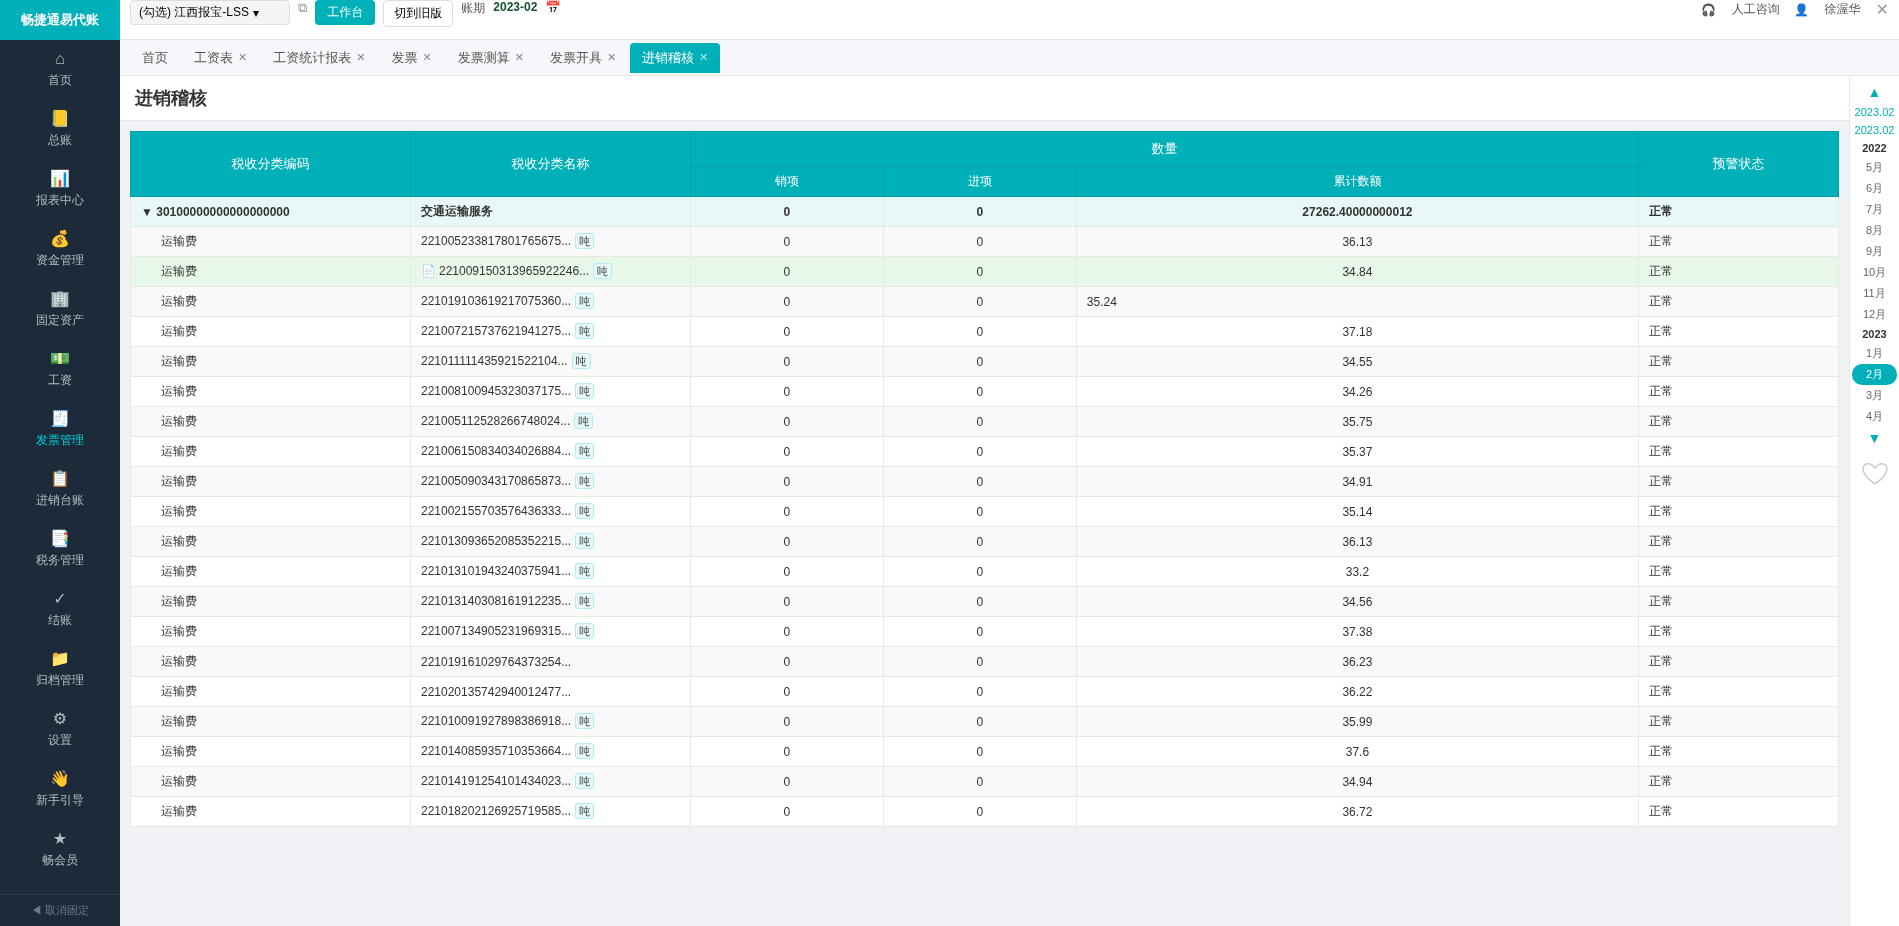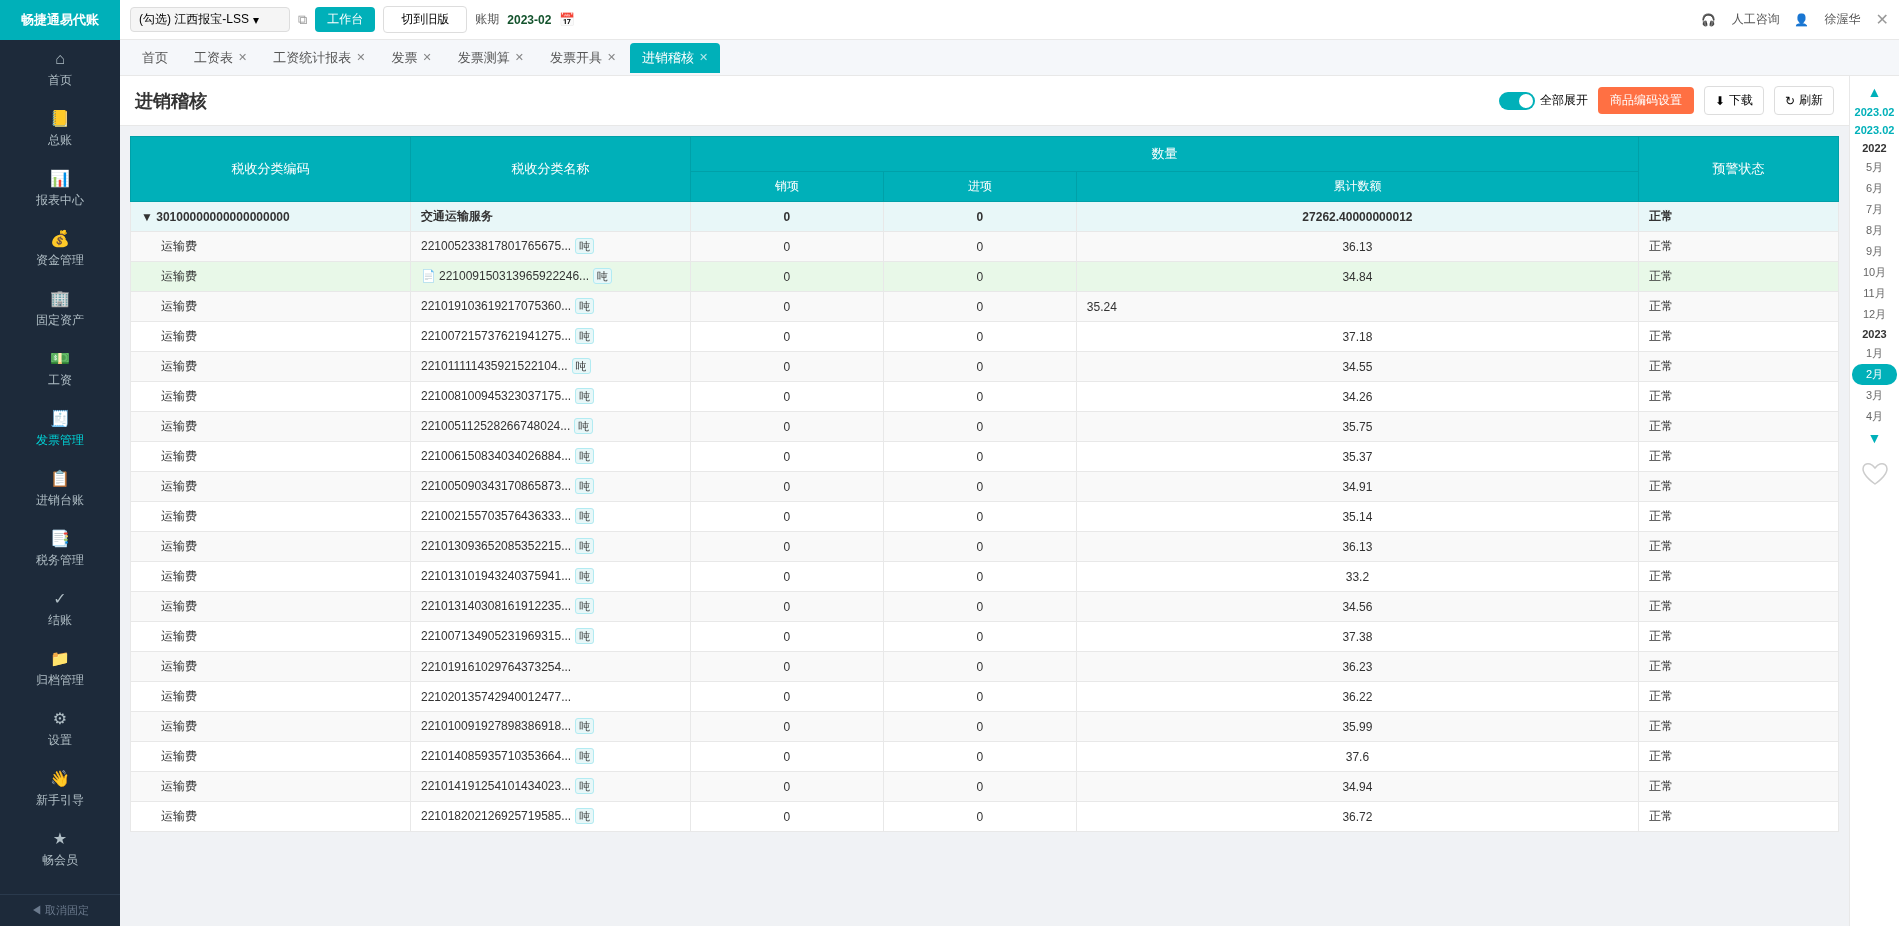--- a/index.html
+++ b/index.html
@@ -58,21 +58,21 @@
       display: flex;
       flex-direction: column;
       overflow: hidden;
     }
 
     
     .topbar {
       background: white;
       height: 40px;
       display: flex;
-      align-items: center;
+      align-items: flex-start;
       padding: 0 10px;
       border-bottom: 1px solid #e8e8e8;
       gap: 8px;
       flex-shrink: 0;
     }
     .company-selector {
       display: flex;
       align-items: center;
       background: #f5f5f5;
       border: 1px solid #ddd;
@@ -89,21 +89,21 @@
       border: none;
       border-radius: 4px;
       padding: 4px 12px;
       cursor: pointer;
       font-size: 12px;
     }
     .btn-switch {
       background: white;
       border: 1px solid #ddd;
       border-radius: 4px;
-      padding: 4px 17px;
+      padding: 4px 10px;
       cursor: pointer;
       font-size: 12px;
     }
     .topbar-right {
       margin-left: auto;
       display: flex;
       align-items: center;
       gap: 15px;
       font-size: 12px;
       color: #555;
@@ -298,21 +298,21 @@
       color: #666;
       font-size: 11px;
     }
     .timeline-item.active {
       background: #00b0b9;
       color: white;
       border-radius: 10px;
     }
     .timeline-item.current-year {
       color: #00b0b9;
-      font-weight: bold;
+      font-weight: normal;
     }
     .timeline-year {
       font-weight: bold;
       color: #333;
       font-size: 11px;
       padding: 3px 2px;
       width: 100%;
       text-align: center;
     }
     .timeline-nav {
@@ -439,35 +439,20 @@
       <span>进销稽核</span>
       <span class="tab-close">✕</span>
     </div>
   </div>
 
   <div class="content">
     <div class="page-main">
 
       <div class="page-header">
         <h1 class="page-title">进销稽核</h1>
-        <div class="header-actions">
-          <div class="toggle-label">
-            <div class="toggle-switch"></div>
-            <span>全部展开</span>
-          </div>
-          <button class="btn-settings">商品编码设置</button>
-          <button class="btn-download">
-            <span>⬇</span>
-            <span>下载</span>
-          </button>
-          <button class="btn-refresh">
-            <span>↻</span>
-            <span>刷新</span>
-          </button>
-        </div>
       </div>
 
       <div class="table-wrapper">
         <table>
           <thead>
             <tr>
               <th rowspan="2" style="width:280px;">税收分类编码</th>
               <th rowspan="2" style="width:280px;">税收分类名称</th>
               <th colspan="3">数量</th>
               <th rowspan="2" style="width:200px;">预警状态</th>

